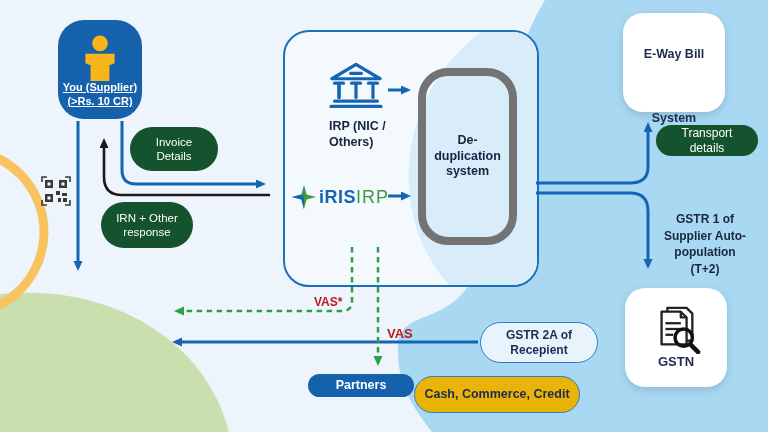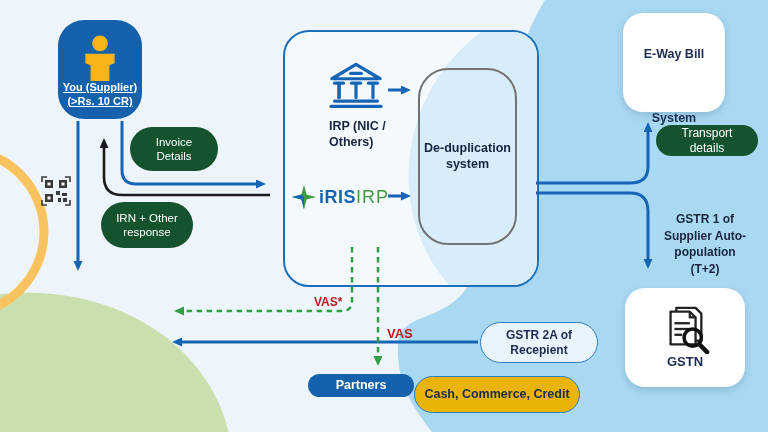--- a/index.html
+++ b/index.html
@@ -22,26 +22,26 @@
   #irpbox{left:283px;top:30px;width:252px;height:253px;background:#f4f9fd;
           border:2px solid #1d6fb8;border-radius:26px;z-index:2;position:absolute;overflow:hidden;}
   #irpcircle{position:absolute;left:125px;top:-30px;width:300px;height:330px;border-radius:50%;
              background:#d9ecfa;transform:rotate(18deg);}
   #bankicon{position:absolute;left:327px;top:60px;z-index:2;}
   #irplabel{position:absolute;left:329px;top:118px;z-index:2;color:#16253f;font-weight:700;
             font-size:12.5px;line-height:1.3;text-align:left;}
   #logo{position:absolute;left:291px;top:184px;z-index:2;display:flex;align-items:center;justify-content:flex-end;}
   #logo .iris{font-size:18px;font-weight:800;color:#1565b4;letter-spacing:.5px;margin-left:2px;}
   #logo .irp{font-size:18px;font-weight:500;color:#3f9a42;letter-spacing:1px;}
-  #dedup{left:418px;top:68px;width:99px;height:177px;border:2px solid #737373;border-radius:30px;
+  #dedup{left:418px;top:68px;width:99px;height:177px;border:8px solid #737373;border-radius:30px;
          color:#16253f;font-weight:700;font-size:12.5px;background:transparent;}
   #eway{left:623px;top:13px;width:102px;height:99px;font-size:12.5px;gap:48px;}
   #pill-transport{left:656px;top:125px;width:102px;height:31px;font-size:12px;}
   #gstr1{left:642px;top:211px;width:126px;color:#18263e;font-weight:700;font-size:12px;line-height:16.5px;}
-  #gstn{left:625px;top:288px;width:120px;height:99px;font-size:13px;}
+  #gstn{left:625px;top:288px;width:102px;height:99px;font-size:13px;}
   #gstr2a{left:480px;top:322px;width:118px;height:41px;}
   #partners{left:308px;top:374px;width:106px;height:23px;border-radius:20px;font-size:12.5px;}
   #cash{left:414px;top:376px;width:166px;height:37px;border-radius:19px;background:#eab308;font-size:12.5px;}
   .vaslabel{position:absolute;color:#b91c1c;font-weight:800;font-size:12px;z-index:4;}
   #vas-star{left:314px;top:295px;} #vas-plain{left:387px;top:326px;font-size:13px;}
   #qricon{position:absolute;left:41px;top:176px;z-index:2;}
 </style>
 </head>
 <body>
 

